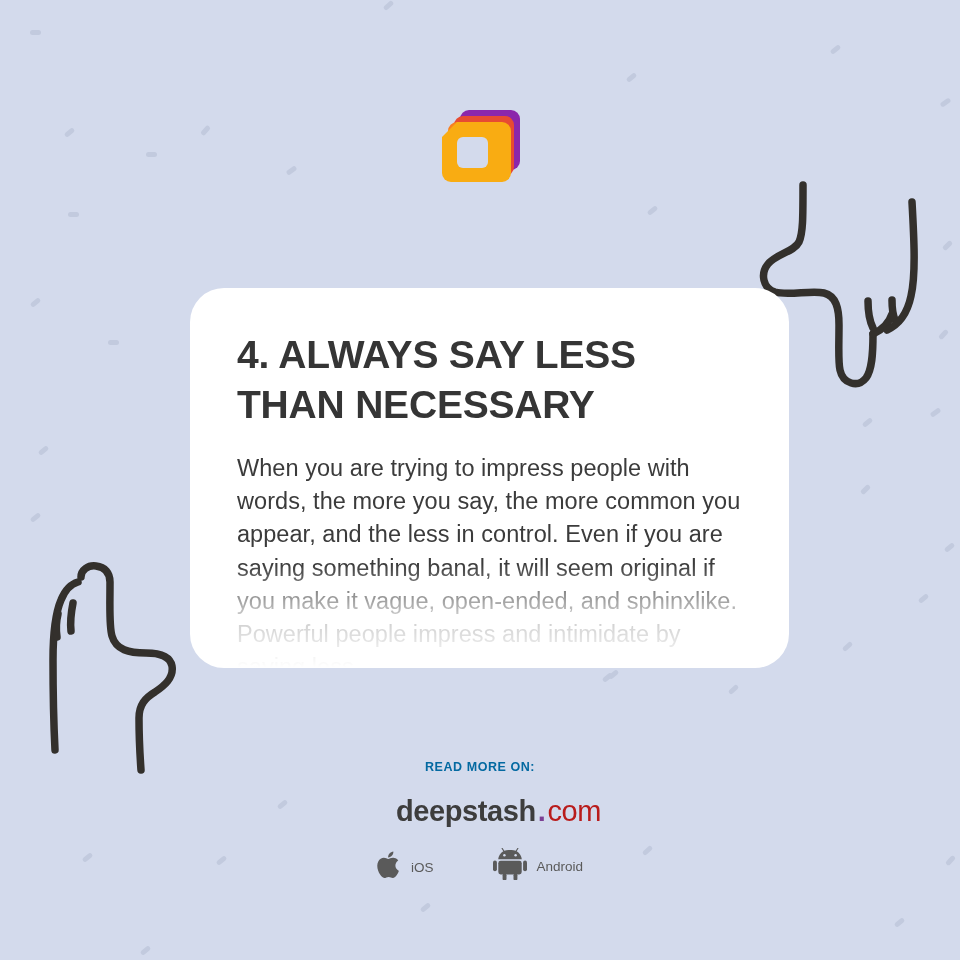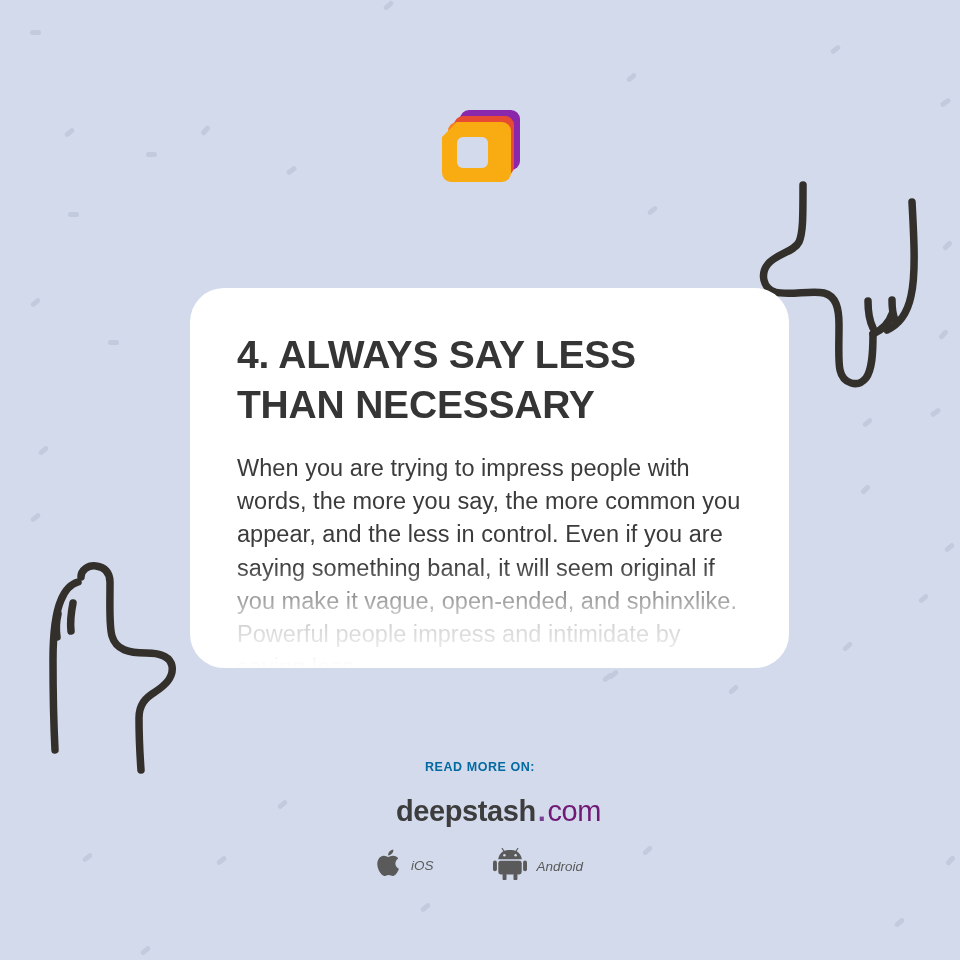--- a/index.html
+++ b/index.html
@@ -110,28 +110,27 @@
 
   #wordmark {
     font-size: 29px;
     letter-spacing: -0.4px;
     color: #3d3d3d;
     margin-bottom: 20px;
     white-space: nowrap;
   }
   #wordmark-name { font-weight: bold; margin-left: 37px; }
   #wordmark-dot  { color: #7b3f93; font-weight: bold; padding: 0 2px; }
-  #wordmark-tld  { font-weight: normal; color: #701a75; }
+  #wordmark-tld  { font-weight: normal; color: #b91c1c; }
 
   #store-badges {
     display: flex;
     justify-content: center;
-    align-items: flex-start;
+    align-items: flex-end;
     gap: 60px;
-    font-style: italic;
   }
   .store-badge {
     display: flex;
     align-items: center;
     gap: 9px;
     cursor: pointer;
   }
   .store-badge-label {
     font-size: 13.5px;
     color: #5a5a5a;

